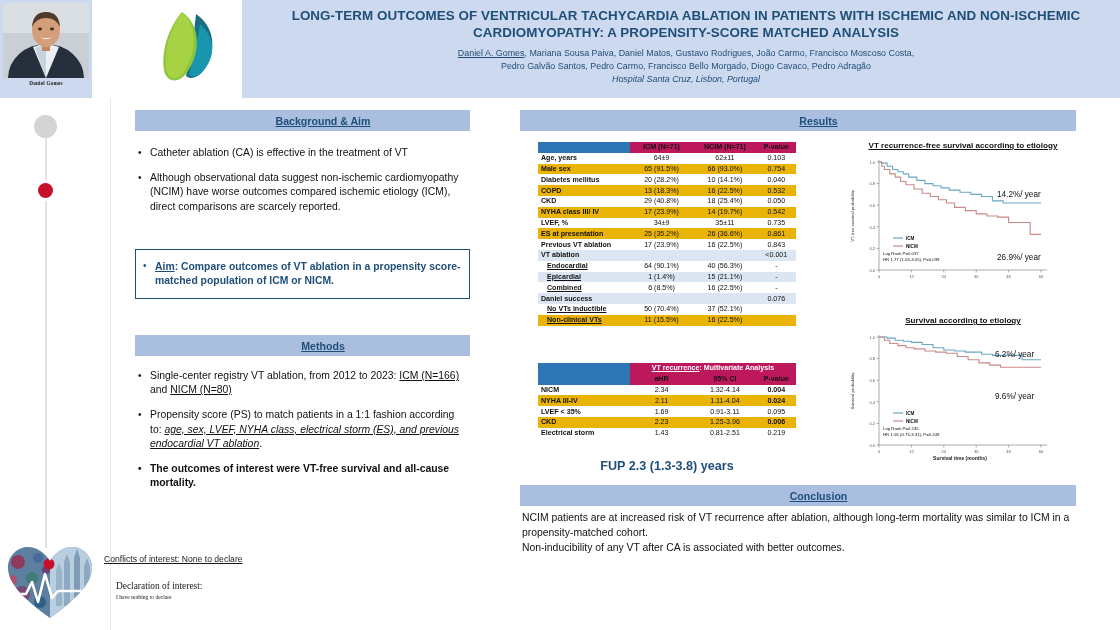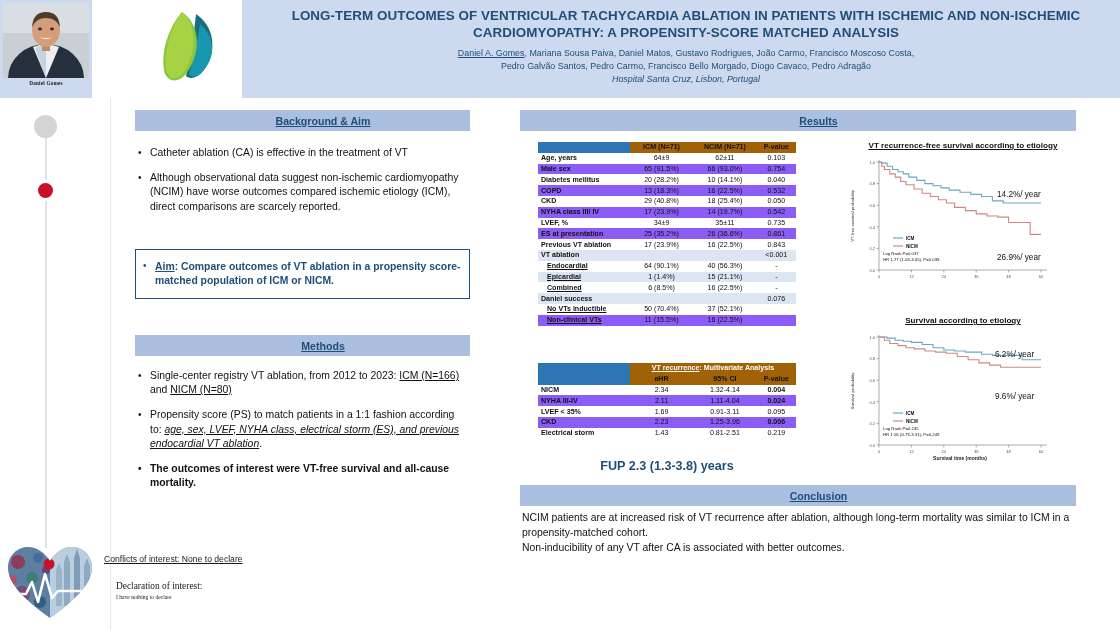--- a/index.html
+++ b/index.html
@@ -100,28 +100,28 @@
     font-family: "Liberation Serif", serif; font-size: 9.4px; color: #1a1a1a;
   }
   .decl-sub {
     position: absolute; left: 116px; top: 594px;
     font-family: "Liberation Serif", serif; font-size: 5.6px; color: #1a1a1a;
   }
 
   
   .tbl { position: absolute; border-collapse: collapse; font-size: 7.1px; }
   .tbl td, .tbl th { padding: 0 3px; height: 10.8px; }
-  .tbl .hdr { background: #a16207; color: #fff; font-weight: bold; text-align: center; }
+  .tbl .hdr { background: #be185d; color: #fff; font-weight: bold; text-align: center; }
   .tbl .hdr.blank { background: #2e75b6; }
   .tbl .lbl { text-align: left; font-weight: bold; color: #111; width: 84px; }
   .tbl .lbl.ind { padding-left: 9px; text-decoration: underline; }
   .tbl .val { text-align: center; color: #111; width: 58px; }
   .tbl .pv  { text-align: center; color: #111; width: 36px; }
   .tbl tr.alt td { background: #dce6f2; }
-  .tbl tr.alt2 td { background: #8b5cf6; }
+  .tbl tr.alt2 td { background: #eab308; }
   .tbl td.bold { font-weight: bold; }
 
   .mv-title { text-align: center; font-weight: bold; color: #fff; }
   .mv-title .uu { text-decoration: underline; }
 
   .fup {
     position: absolute; left: 538px; top: 459px; width: 258px; text-align: center;
     font-size: 12.6px; font-weight: bold; color: #1f4e79;
   }
 

